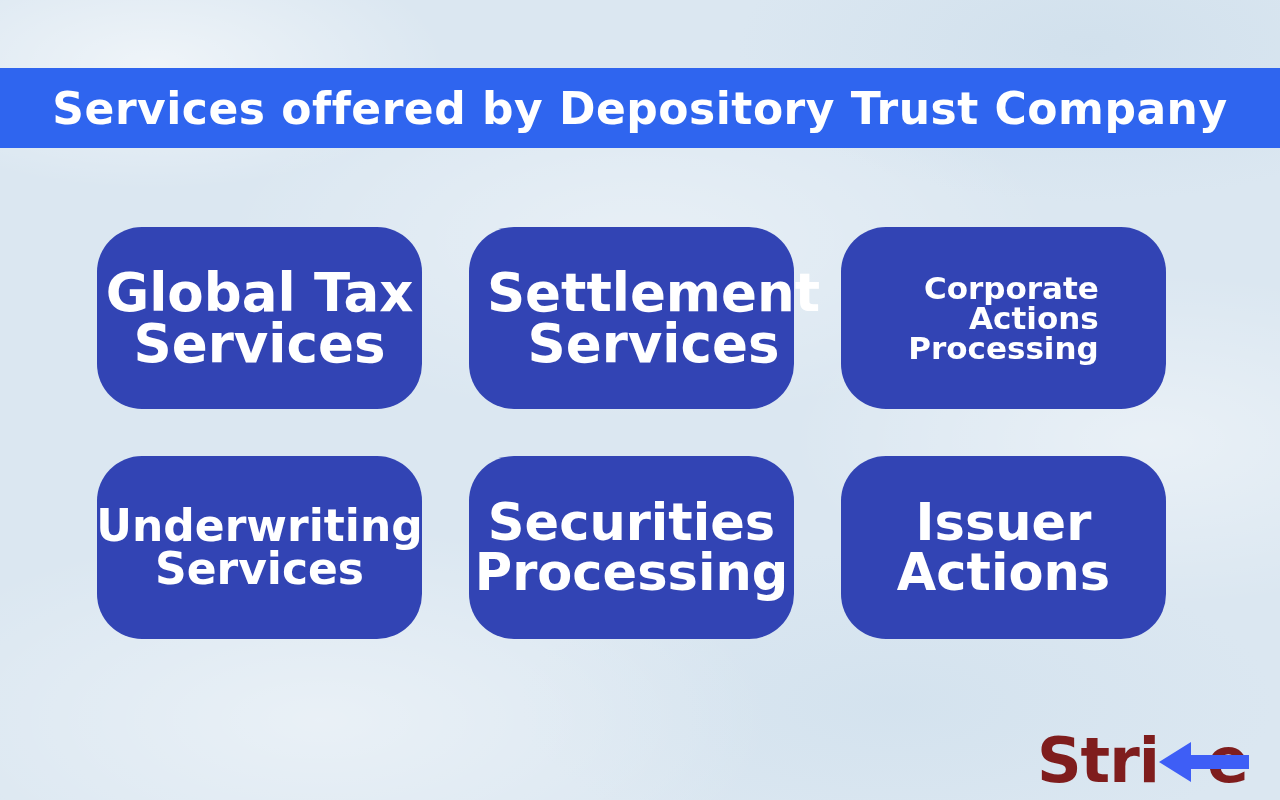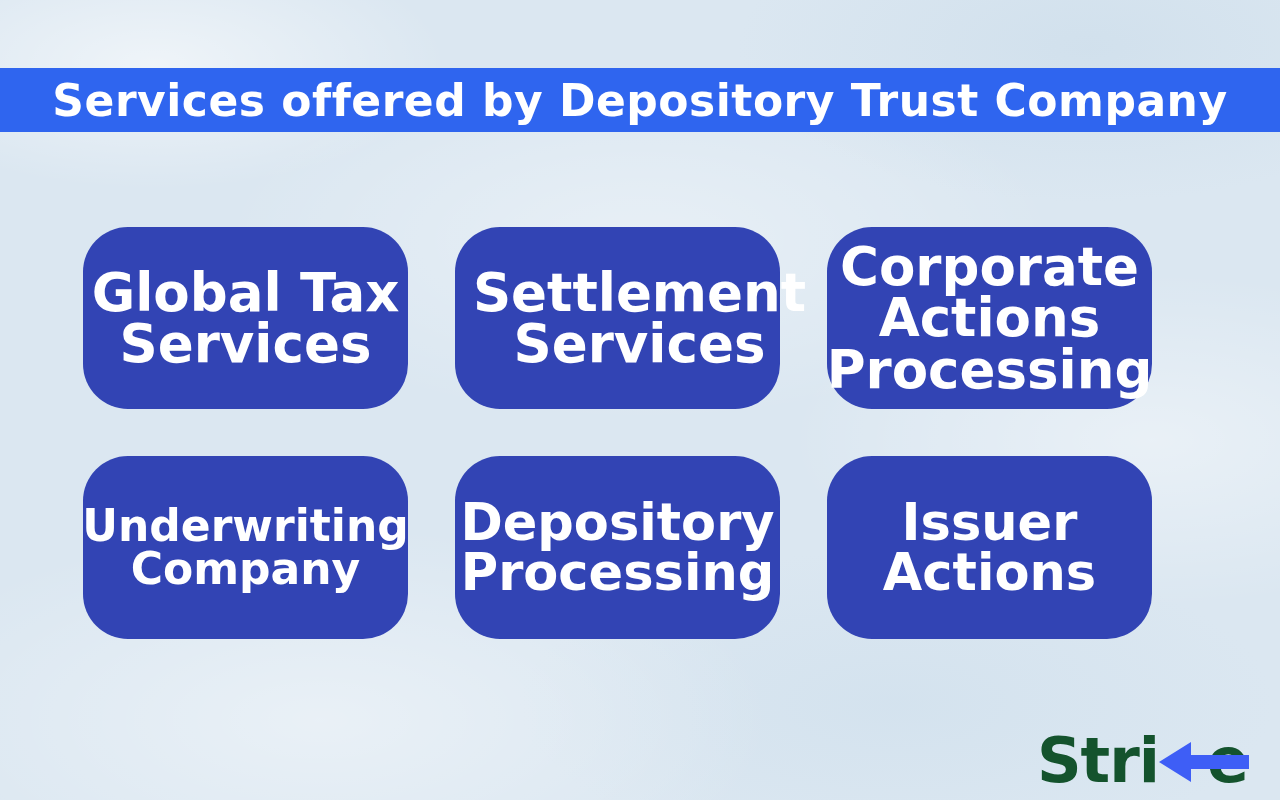--- a/index.html
+++ b/index.html
@@ -19,38 +19,38 @@
       radial-gradient(ellipse 600px 260px at 50% 30%, rgba(255,255,255,0.35), rgba(255,255,255,0) 70%),
       radial-gradient(ellipse 520px 240px at 90% 55%, rgba(255,255,255,0.40), rgba(255,255,255,0) 70%),
       radial-gradient(ellipse 650px 280px at 25% 90%, rgba(255,255,255,0.40), rgba(255,255,255,0) 70%),
       radial-gradient(ellipse 540px 220px at 70% 88%, rgba(203,221,235,0.45), rgba(203,221,235,0) 70%);
     pointer-events: none;
   }
 
   .header-bar {
     position: absolute;
     left: 0; top: 68px;
-    width: 1280px; height: 64px;
+    width: 1280px; height: 80px;
     background: #2f65ef;
     display: flex;
     align-items: center;
     justify-content: center;
   }
   .header-bar h1 {
     margin: 0;
     color: #ffffff;
     font-size: 44px;
     font-weight: bold;
     letter-spacing: 0.5px;
     white-space: nowrap;
   }
 
   .cards-grid {
     position: absolute;
-    left: 83px; top: 227px;
+    left: 97px; top: 227px;
     width: 1086px;
     display: grid;
     grid-template-columns: repeat(3, 325px);
     grid-template-rows: 182px 183px;
     column-gap: 55px;
     row-gap: 61px;
     gap: 47px;
   }
   .service-card {
     background: #3244b4;
@@ -61,32 +61,32 @@
     text-align: center;
   }
   .service-card .card-label {
     color: #ffffff;
     font-weight: bold;
     line-height: 0.97;
     white-space: pre-line;
   }
   .service-card:nth-child(1) .card-label { font-size: 53px; }
   .service-card:nth-child(2) .card-label { font-size: 53px; margin-left: 44px; }
-  .service-card:nth-child(3) .card-label { font-size: 53px; }
+  .service-card:nth-child(3) .card-label { font-size: 31px; text-align: right; }
   .service-card:nth-child(4) .card-label { font-size: 44px; }
   .service-card:nth-child(5) .card-label { font-size: 51px; }
   .service-card:nth-child(6) .card-label { font-size: 51px; }
 
   .logo {
     position: absolute;
     right: 31px; bottom: 8px;
     height: 72px;
     display: flex;
     align-items: flex-end;
-    color: #14532d;
+    color: #7f1d1d;
     font-weight: bold;
     font-size: 62px;
     line-height: 1;
   }
   .logo-prefix { letter-spacing: -1px; }
   .logo-ke {
     position: relative;
     width: 90px;
     height: 62px;
   }
@@ -120,24 +120,24 @@
     <span class="card-label">Settlement
 Services</span>
   </div>
   <div class="service-card">
     <span class="card-label">Corporate
 Actions
 Processing</span>
   </div>
   <div class="service-card">
     <span class="card-label">Underwriting
-Company</span>
+Services</span>
   </div>
   <div class="service-card">
-    <span class="card-label">Depository
+    <span class="card-label">Securities
 Processing</span>
   </div>
   <div class="service-card">
     <span class="card-label">Issuer
 Actions</span>
   </div>
 </div>
 
 <div class="logo">
   <span class="logo-prefix">Stri</span>

